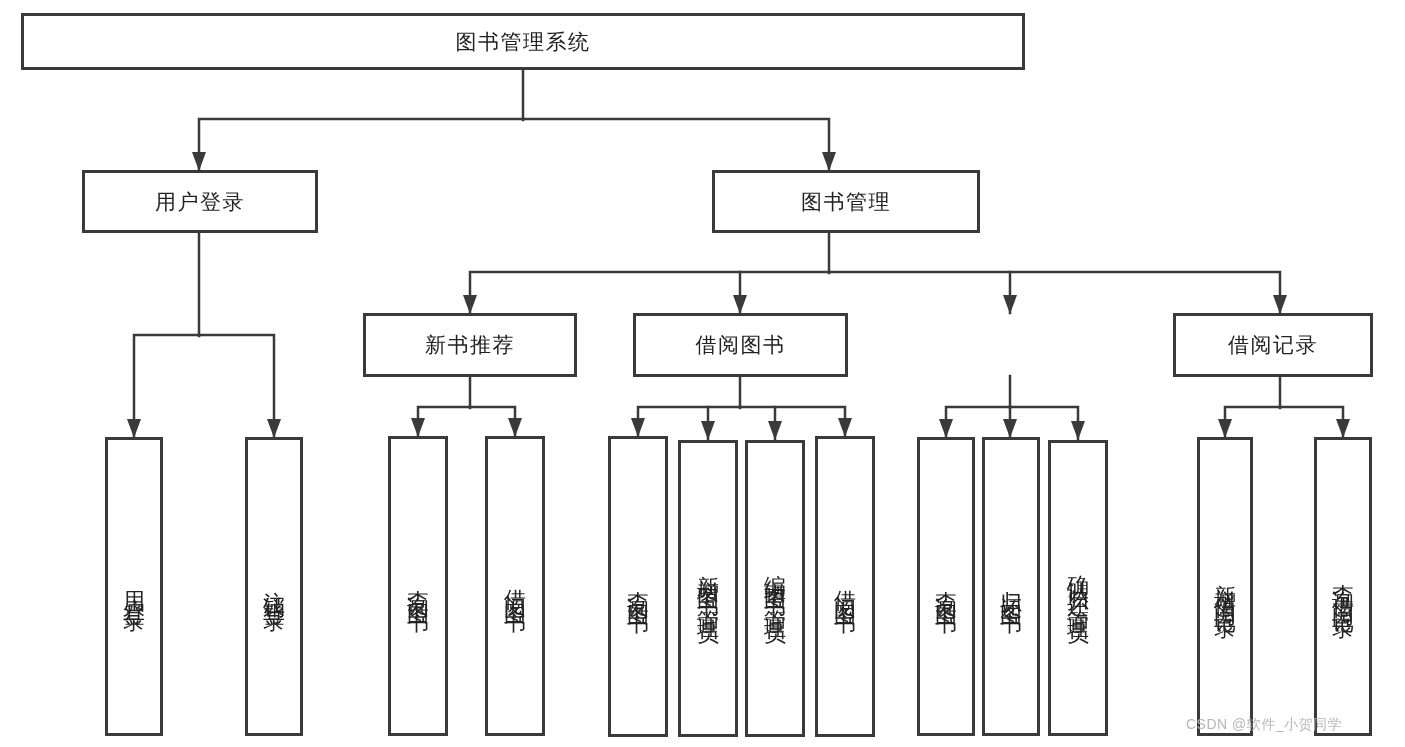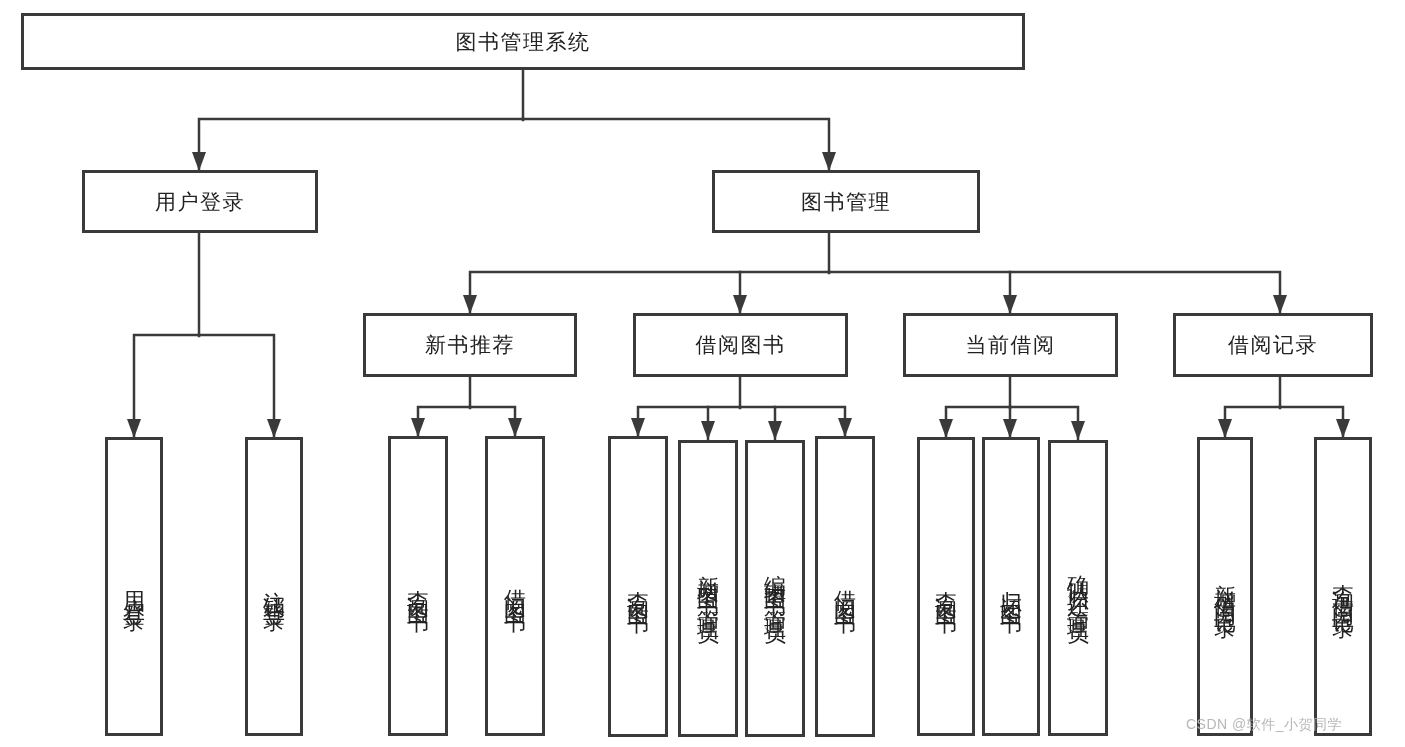--- a/index.html
+++ b/index.html
@@ -82,23 +82,20 @@
   <div class="node h" style="left:712px;top:170px;width:268px;height:63px">
     <span class="lbl">图书管理</span>
   </div>
 
   <div class="node h" style="left:363px;top:313px;width:214px;height:64px">
     <span class="lbl">新书推荐</span>
   </div>
   <div class="node h" style="left:633px;top:313px;width:215px;height:64px">
     <span class="lbl">借阅图书</span>
   </div>
-  <div class="node h" style="left:903px;top:313px;width:215px;height:64px">
-    <span class="lbl">当前借阅</span>
-  </div>
   <div class="node h" style="left:1173px;top:313px;width:200px;height:64px">
     <span class="lbl">借阅记录</span>
   </div>
 
   <div class="node v" style="left:105px;top:437px;width:58px;height:299px">
     <span class="lbl">用户登录</span>
   </div>
   <div class="node v" style="left:245px;top:437px;width:58px;height:299px">
     <span class="lbl">注销登录</span>
   </div>

